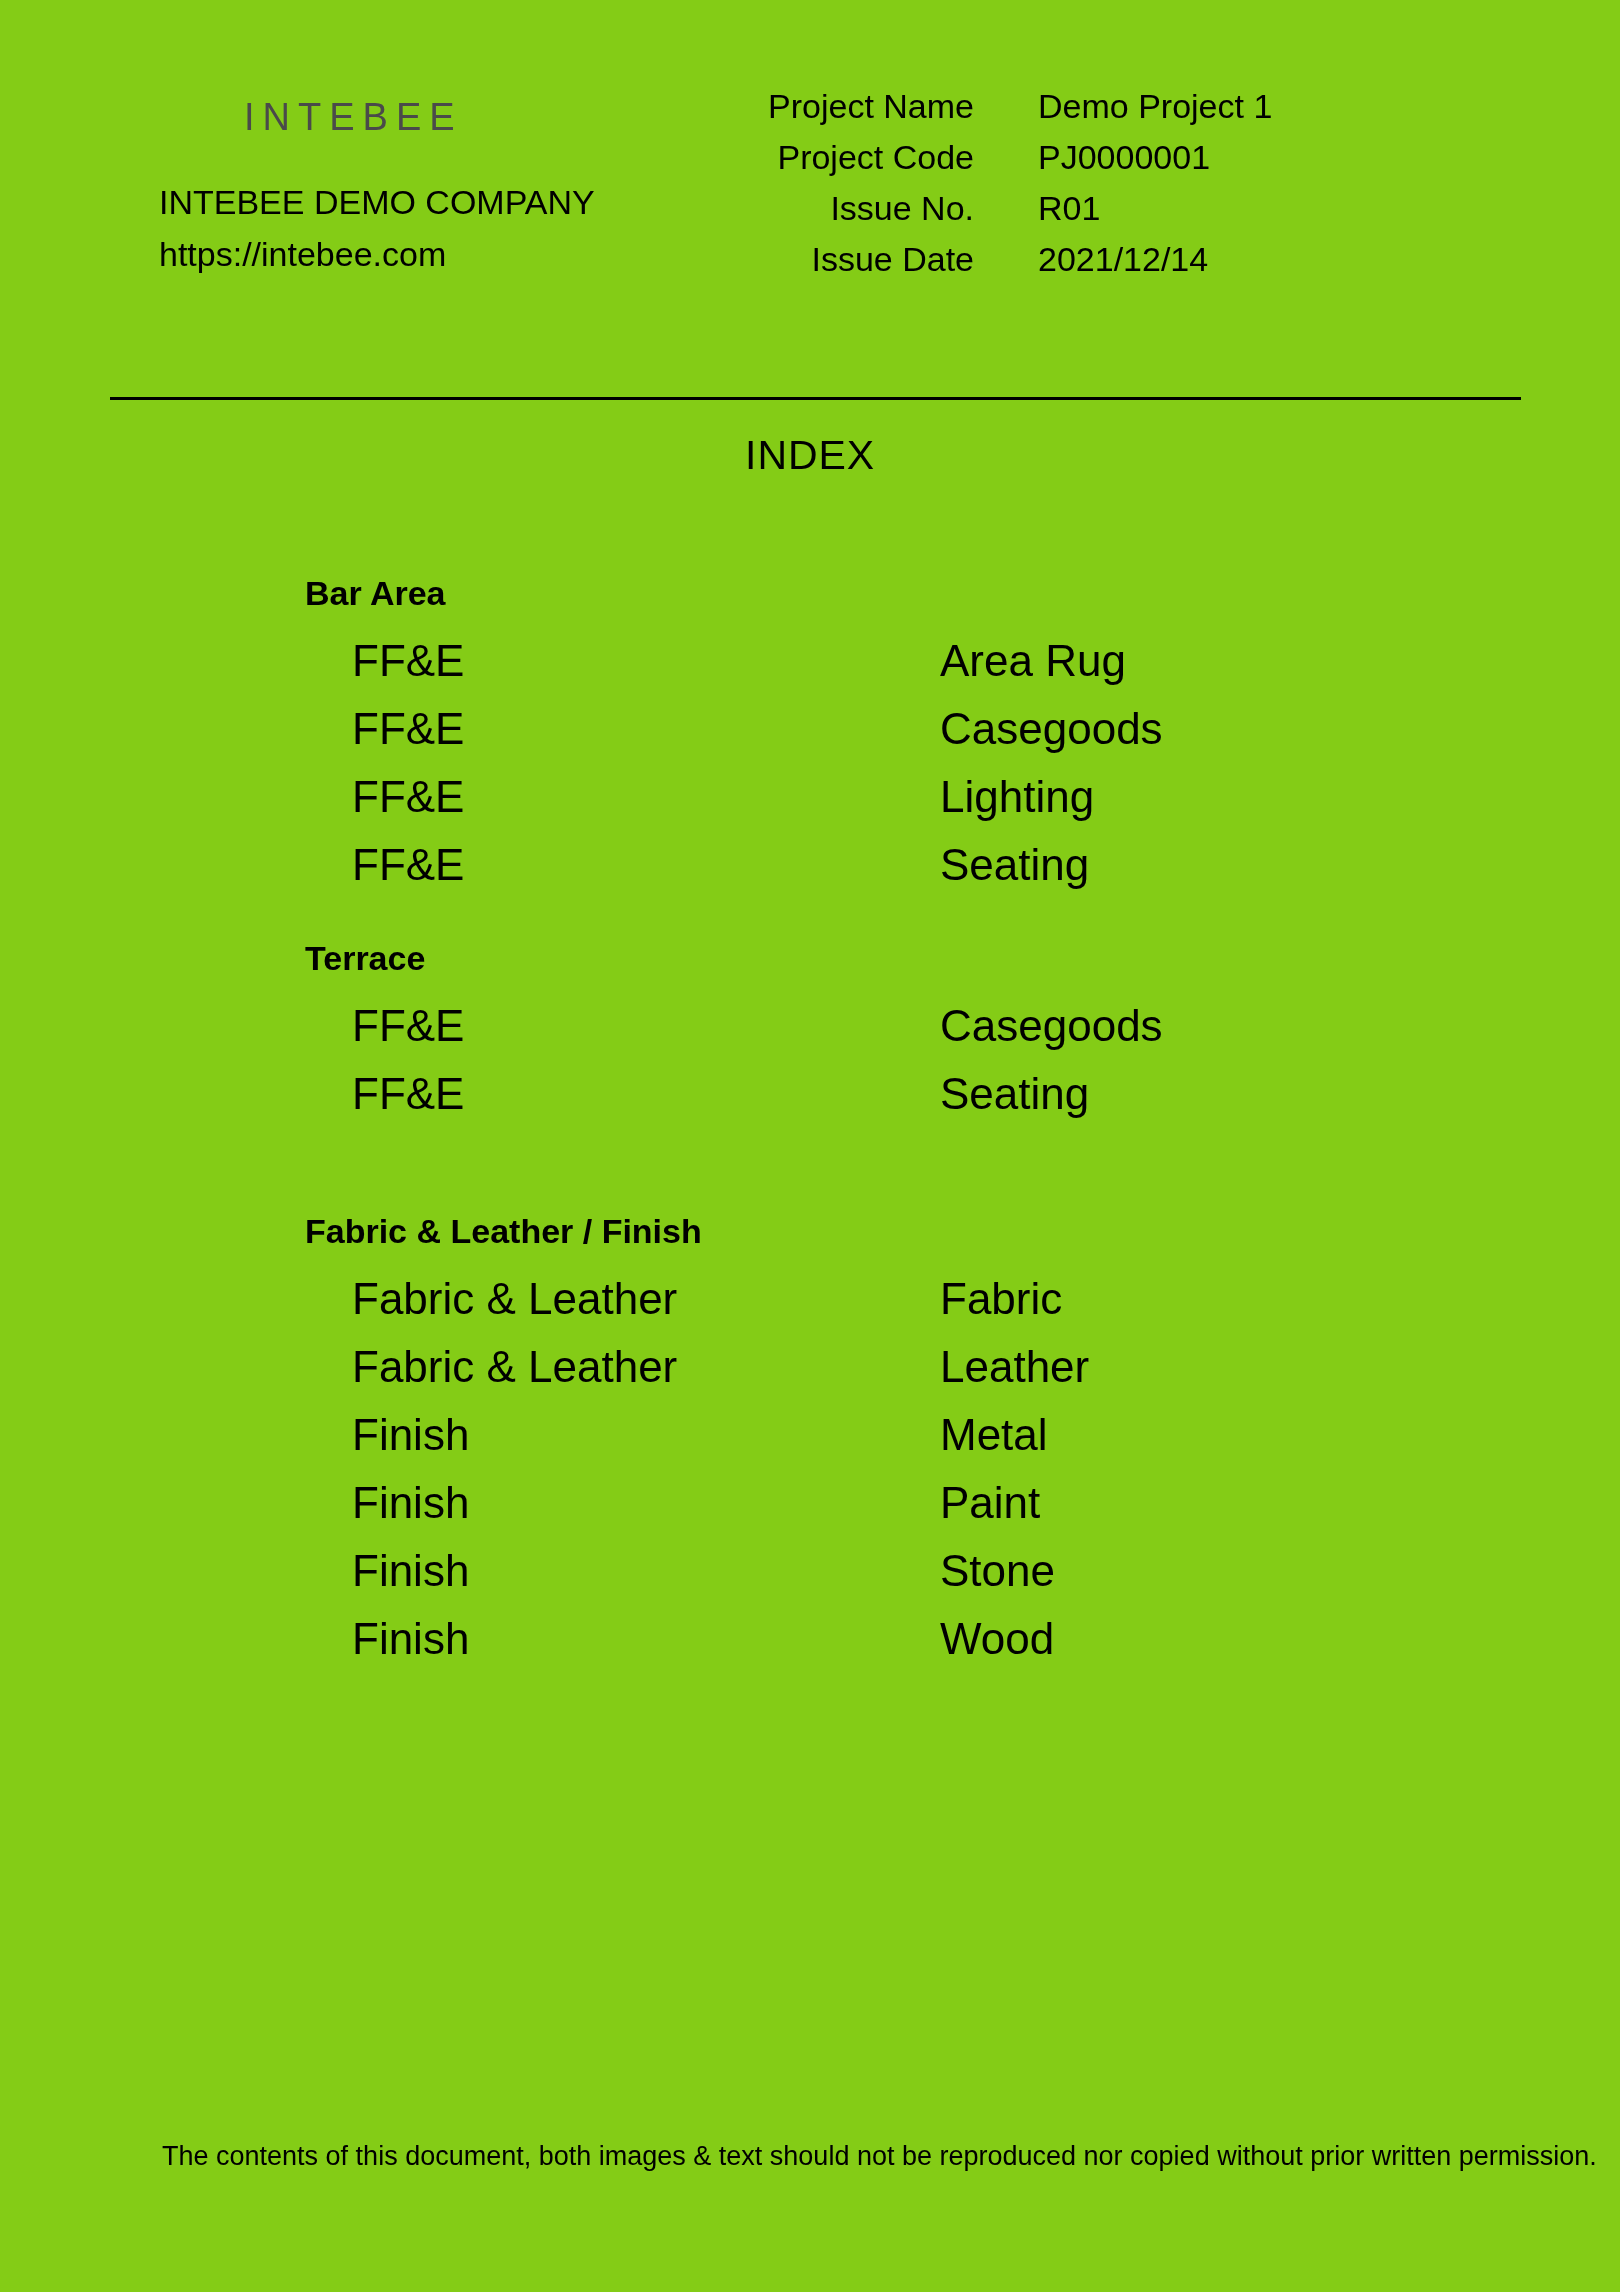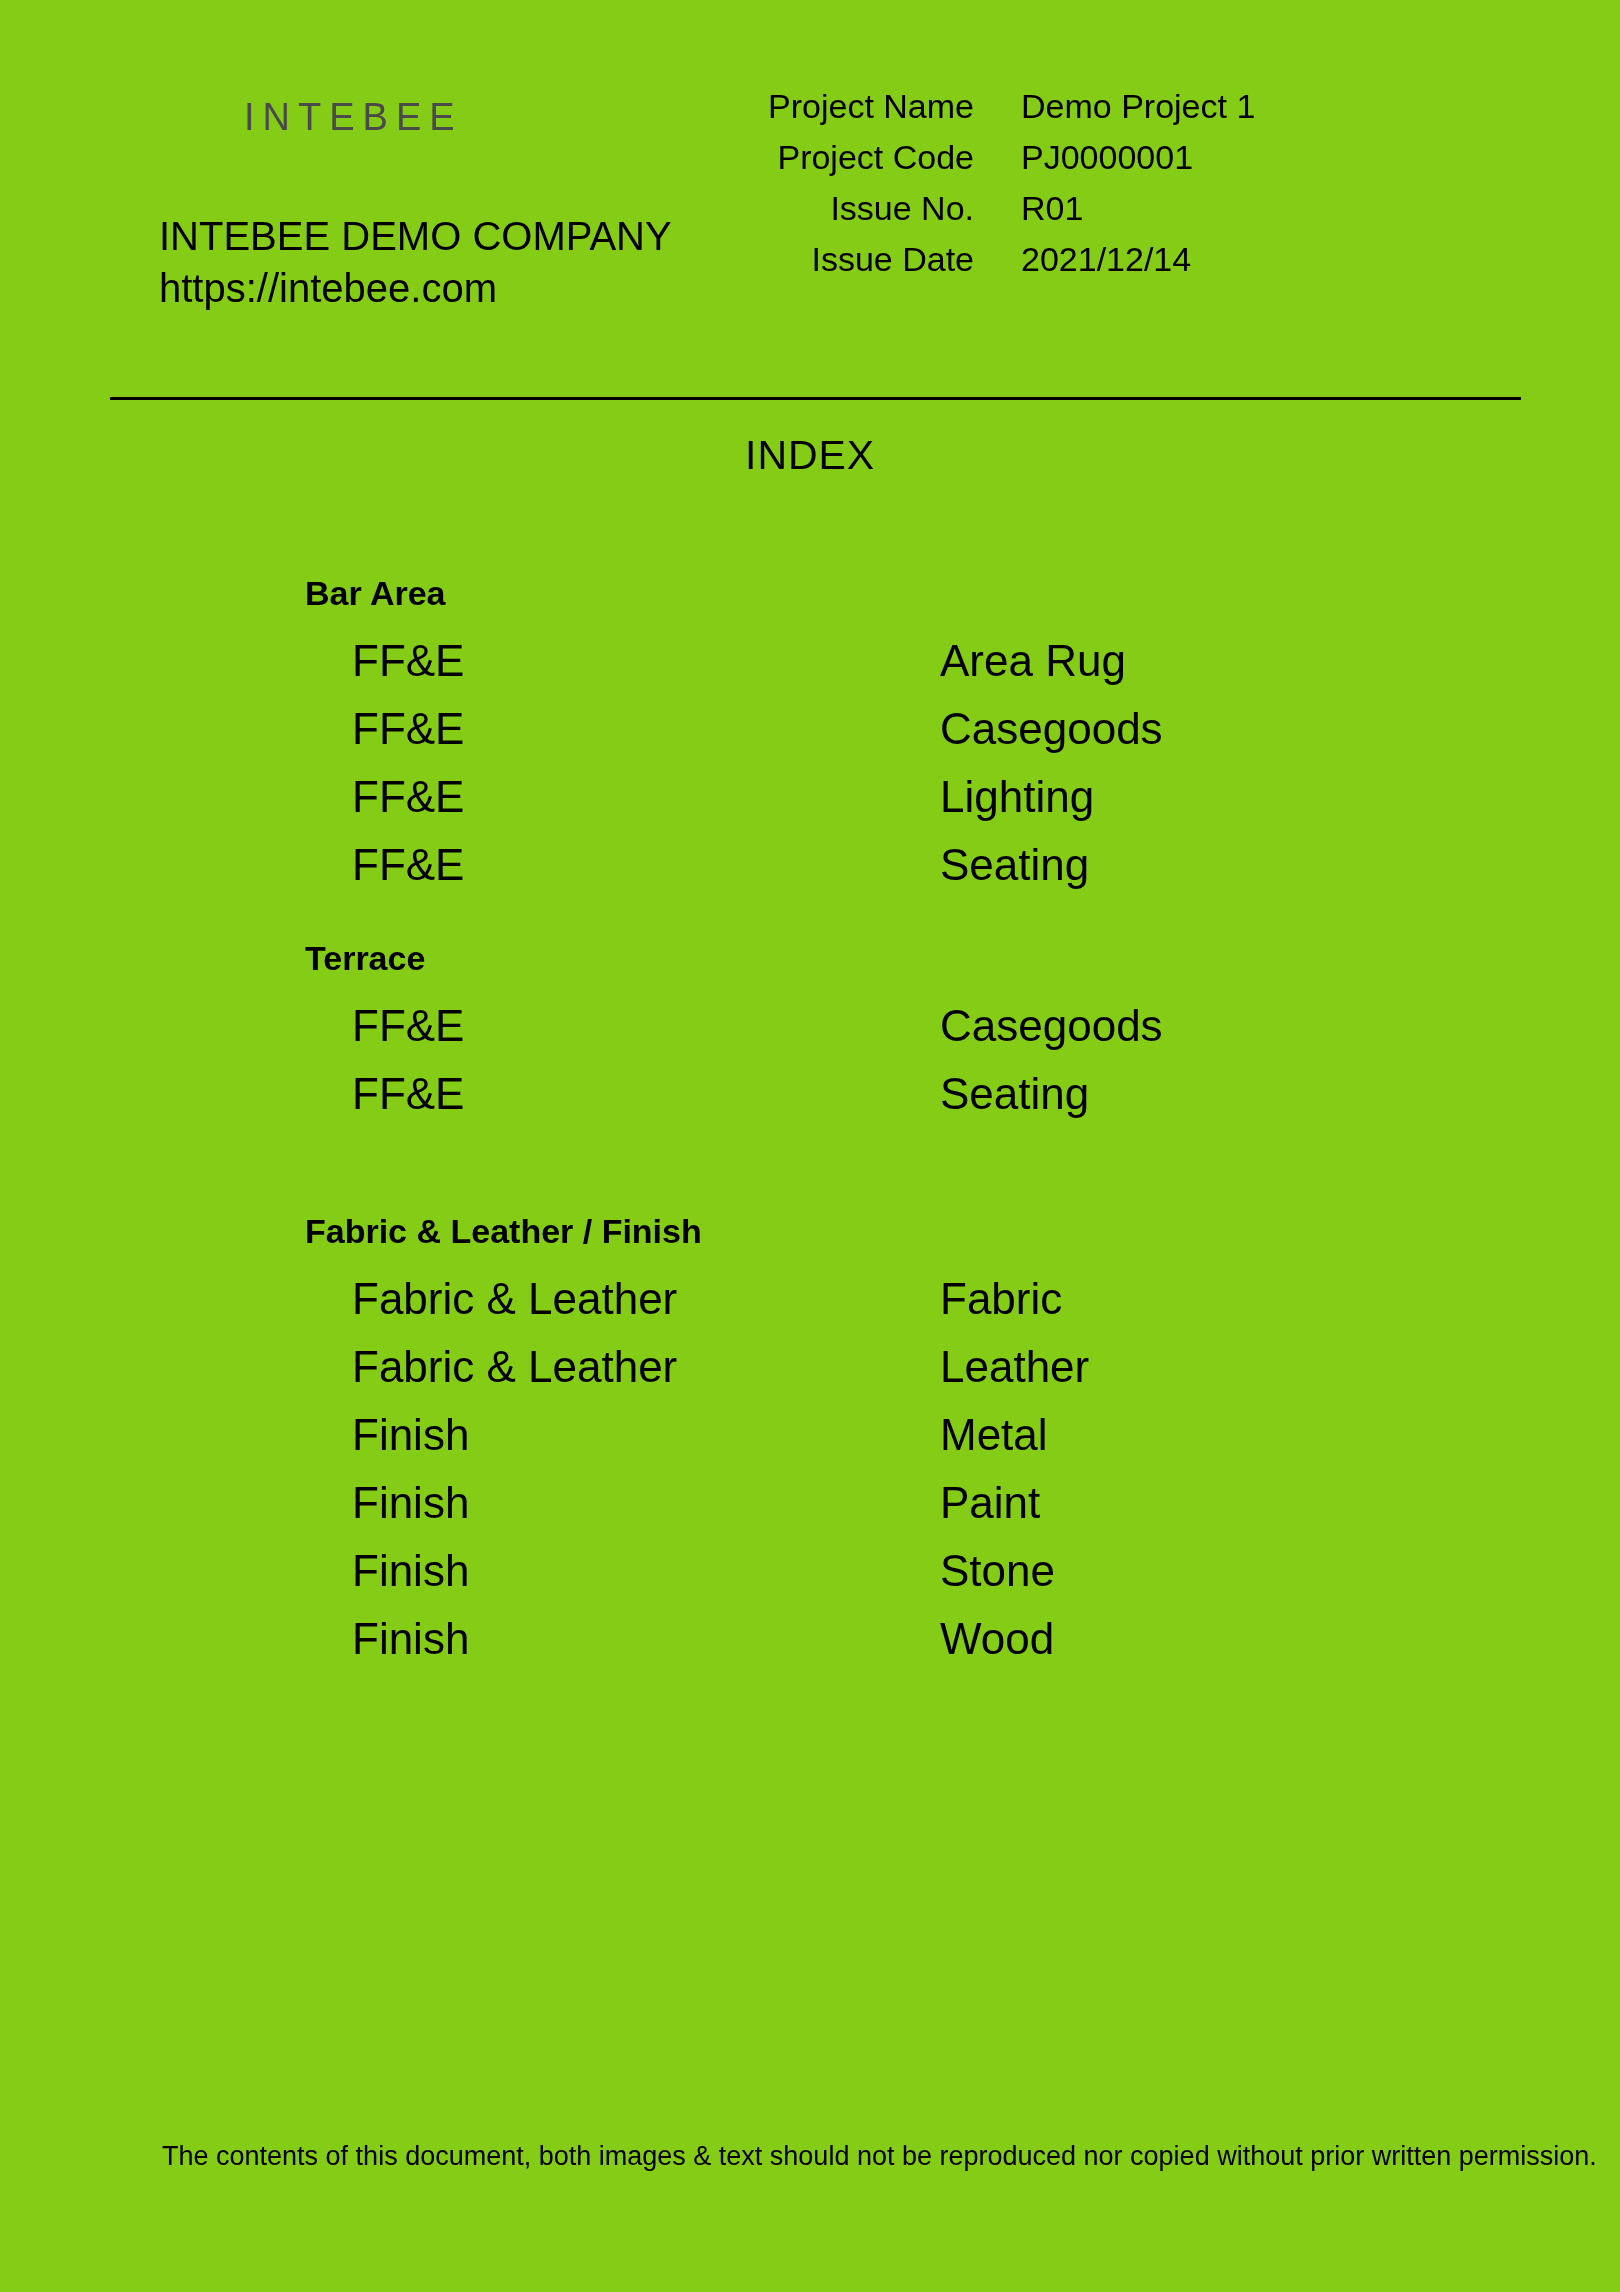--- a/index.html
+++ b/index.html
@@ -21,32 +21,32 @@
     top: 96px;
     font-size: 38px;
     font-weight: 200;
     letter-spacing: 8px;
     color: #4a4a4a;
     white-space: nowrap;
   }
   .company-block {
     position: absolute;
     left: 159px;
-    top: 210px;
-    font-size: 40px;
+    top: 176px;
+    font-size: 34px;
     line-height: 52px;
     white-space: nowrap;
   }
   .project-table {
     position: absolute;
     left: 759px;
     top: 81px;
     display: grid;
     grid-template-columns: 215px auto;
-    column-gap: 47px;
+    column-gap: 64px;
     font-size: 34px;
     line-height: 51px;
     white-space: nowrap;
   }
   .project-table .label { text-align: right; }
   .project-table .value { text-align: left; }
 
   
   .divider {
     position: absolute;

